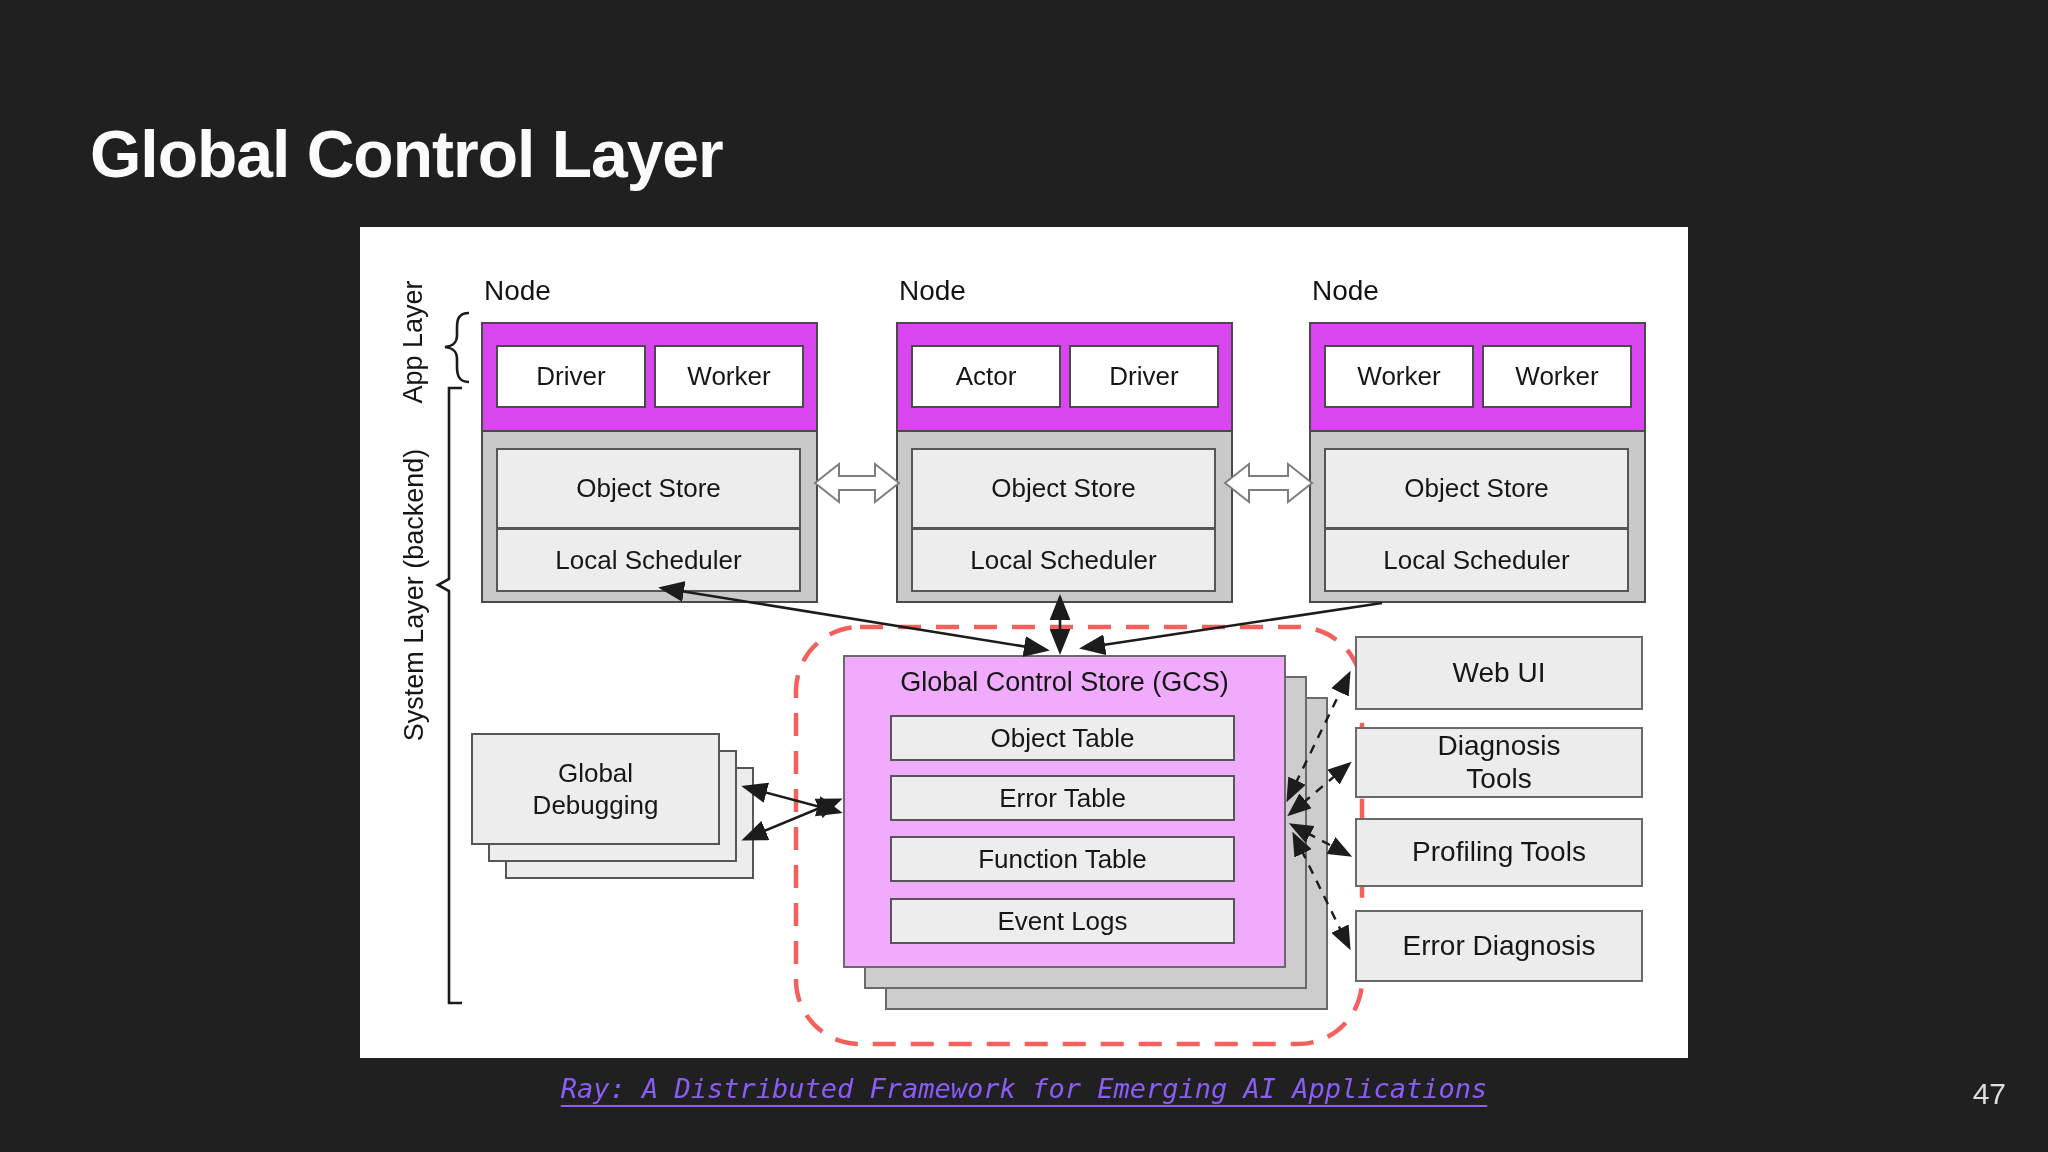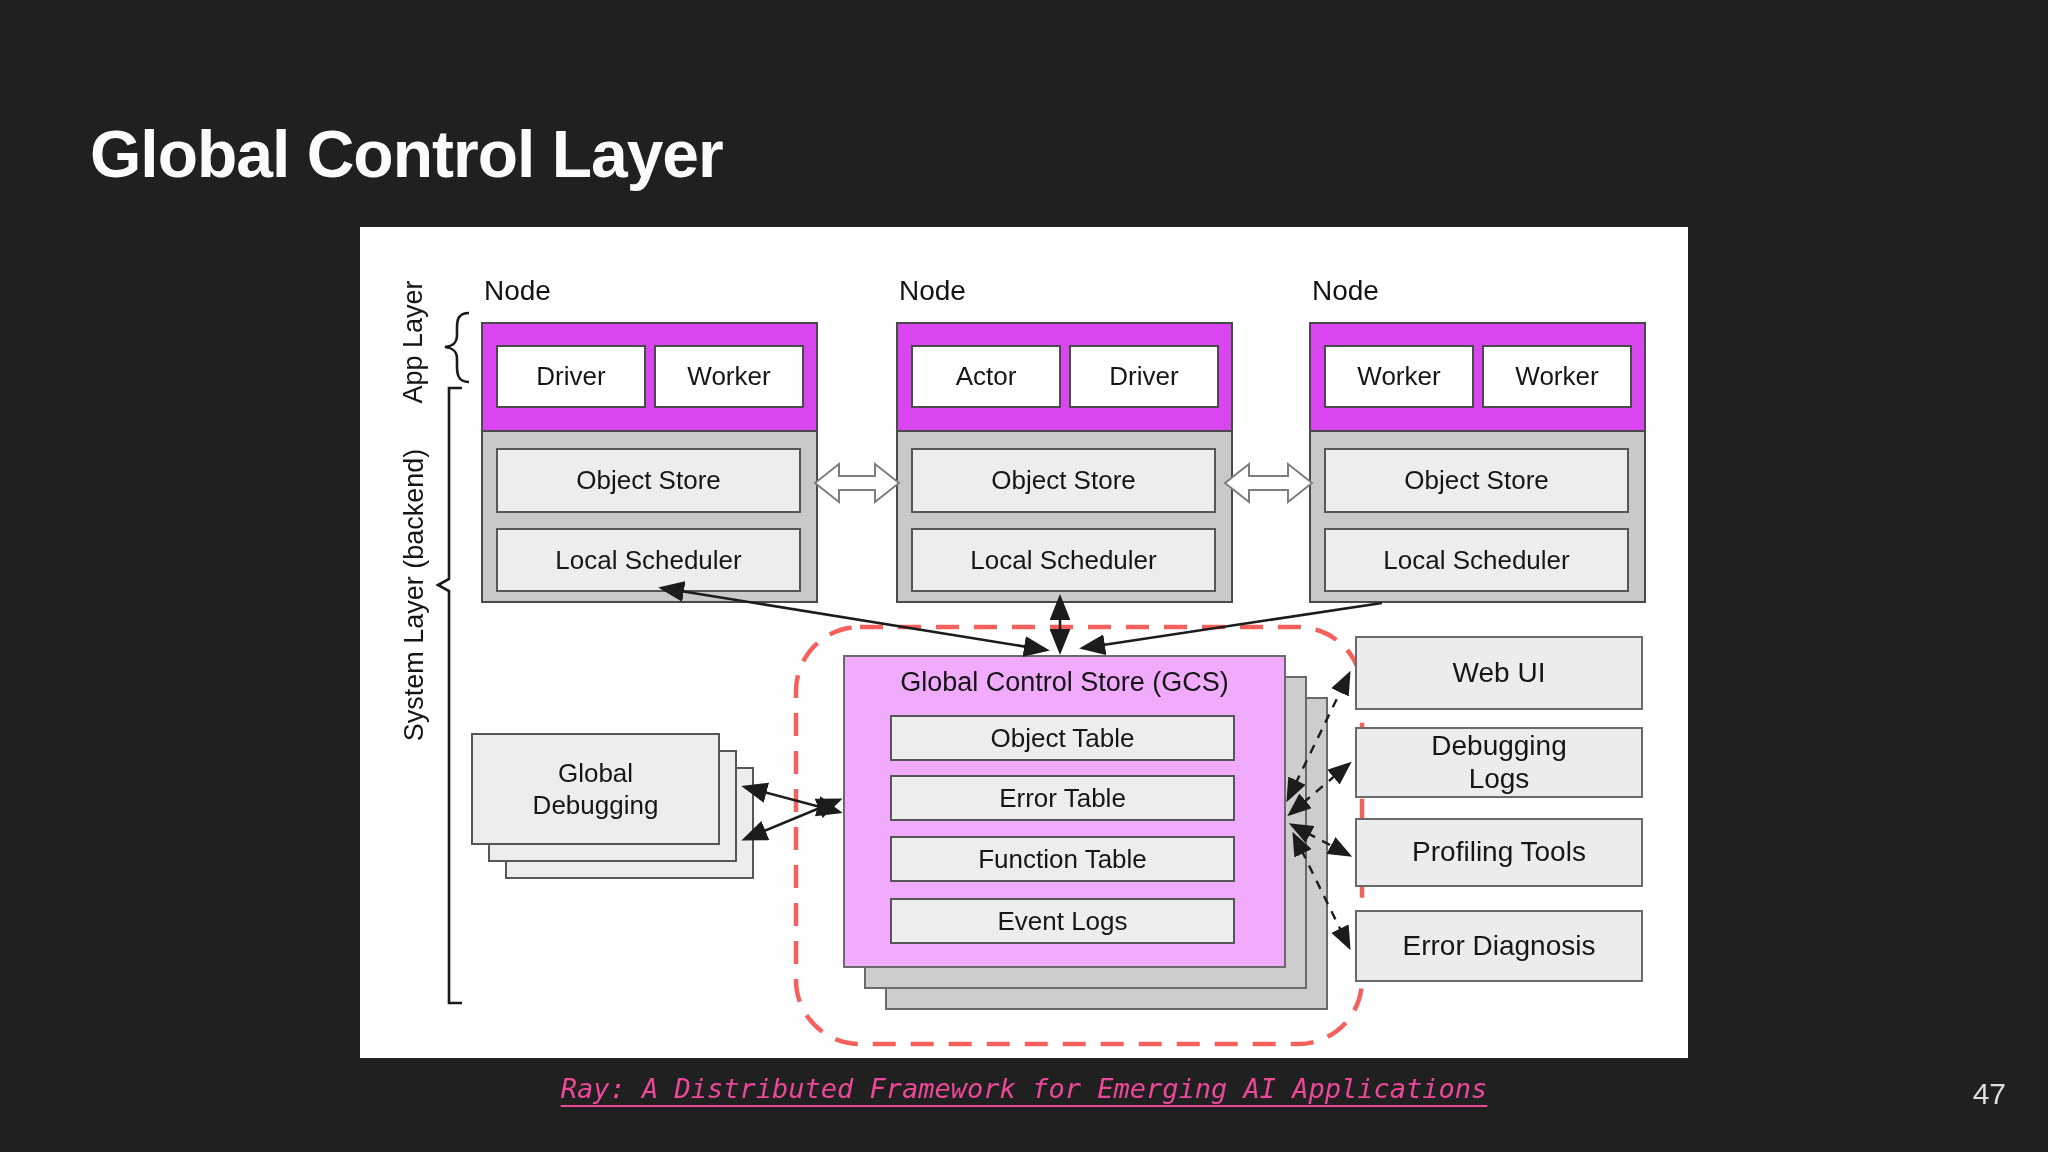--- a/index.html
+++ b/index.html
@@ -69,21 +69,21 @@
     font-size: 26px; color: #161616;
   }
   .app-box.a1 { left: 13px; }
   .app-box.a2 { left: 171px; }
   .sys-box {
     position: absolute; left: 13px; width: 305px;
     background: #ededed; border: 2px solid #565656;
     display: flex; align-items: center; justify-content: center;
     font-size: 26px; color: #161616;
   }
-  .sys-box.s1 { top: 124px; height: 65px; }
+  .sys-box.s1 { top: 124px; height: 81px; }
   .sys-box.s2 { top: 204px; height: 64px; }
 
   
   .gs-sheet {
     position: absolute; width: 249px; height: 112px;
     background: #ededed; border: 2px solid #565656; z-index: 8;
   }
   .gs-main {
     position: absolute; left: 111px; top: 506px;
     width: 249px; height: 112px;
@@ -132,21 +132,21 @@
 
   
   .citation-wrap {
     position: absolute; left: 0; right: 0; top: 1073px;
     text-align: center;
   }
   .citation-link {
     font-family: "DejaVu Sans Mono", "Liberation Mono", monospace;
     font-style: italic;
     font-size: 27px;
-    color: #ec4899;
+    color: #8b5cf6;
     text-decoration: underline;
     text-underline-offset: 7px;
     text-decoration-thickness: 2px;
     cursor: pointer;
   }
   .page-number {
     position: absolute; right: 42px; top: 1077px;
     font-size: 30px; color: #dedede;
   }
 </style>
@@ -214,21 +214,21 @@
       <div class="gcs-table t1">Object Table</div>
       <div class="gcs-table t2">Error Table</div>
       <div class="gcs-table t3">Function Table</div>
       <div class="gcs-table t4">Event Logs</div>
     </div>
 
     <div class="tool-box t1">
       <span>Web UI</span>
     </div>
     <div class="tool-box t2">
-      <span style="max-width:190px">Debugging Logs</span>
+      <span style="max-width:190px">Diagnosis Tools</span>
     </div>
     <div class="tool-box t3">
       <span>Profiling Tools</span>
     </div>
     <div class="tool-box t4">
       <span>Error Diagnosis</span>
     </div>
 
     <svg class="over" viewBox="0 0 1328 831">
       <defs>

